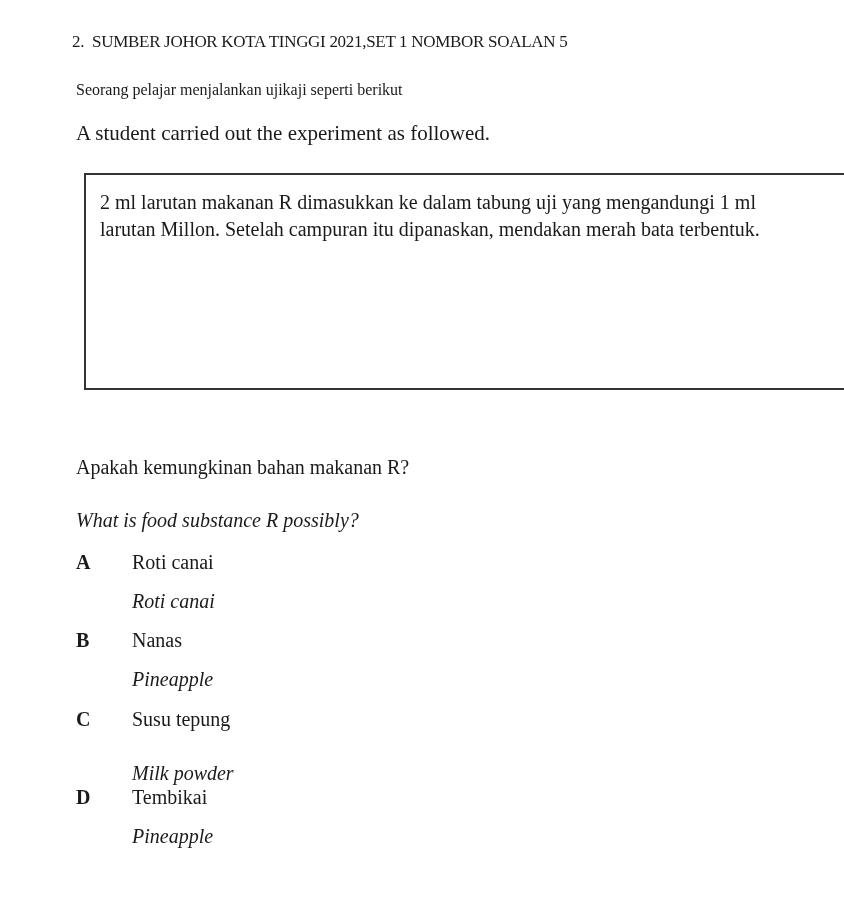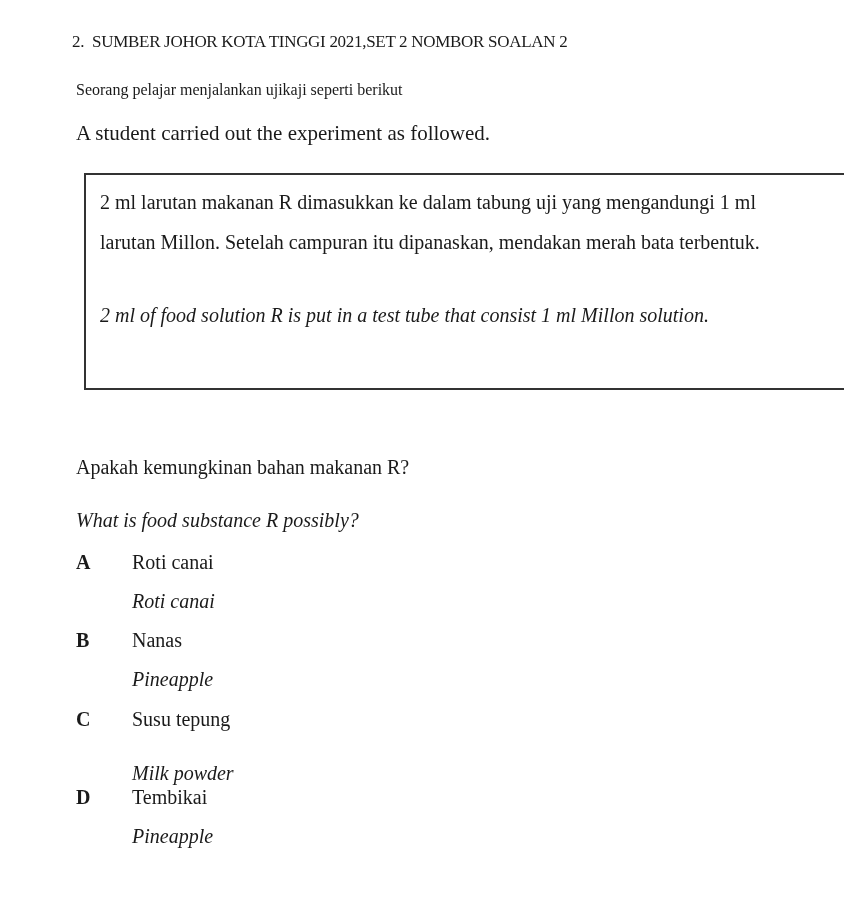--- a/index.html
+++ b/index.html
@@ -11,43 +11,42 @@
   .abs { position: absolute; white-space: nowrap; }
   .header { left: 72px; top: 32px; font-size: 17px; letter-spacing: -0.3px; }
   .intro-ms { left: 76px; top: 81px; font-size: 16px; }
   .intro-en { left: 76px; top: 121px; font-size: 21px; }
   .box {
     position: absolute; left: 84px; top: 173px; width: 780px; height: 217px;
     border: 2px solid #333; border-right: none; box-sizing: border-box;
   }
   .box .line { position: absolute; left: 14px; font-size: 20px; white-space: nowrap; }
   .box .l1 { top: 16px; text-align: right; }
-  .box .l2 { top: 56px; text-align: center; }
+  .box .l2 { top: 43px; text-align: center; }
   .box .l3 { top: 129px; font-style: italic; }
   .box .l4 { top: 169px; font-style: italic; }
   .question-ms { left: 76px; top: 456px; font-size: 20px; }
   .question-en { left: 76px; top: 509px; font-size: 20px; font-style: italic; text-align: right; }
   .opt-letter { left: 76px; font-size: 20px; font-weight: bold; }
   .opt-ms { left: 132px; font-size: 20px; }
   .opt-en { left: 132px; font-size: 20px; font-style: italic; }
 </style>
 </head>
 <body>
 
 <div class="abs header">
-  <span>2.</span>&nbsp;&nbsp;<span>SUMBER JOHOR KOTA TINGGI 2021,SET 2 NOMBOR SOALAN 2</span>
+  <span>2.</span>&nbsp;&nbsp;<span>SUMBER JOHOR KOTA TINGGI 2021,SET 1 NOMBOR SOALAN 5</span>
 </div>
 
 <div class="abs intro-ms">Seorang pelajar menjalankan ujikaji seperti berikut</div>
 <div class="abs intro-en">A student carried out the experiment as followed.</div>
 
 <div class="box">
   <div class="line l1">2 ml larutan makanan R dimasukkan ke dalam tabung uji yang mengandungi 1 ml</div>
   <div class="line l2">larutan Millon. Setelah campuran itu dipanaskan, mendakan merah bata terbentuk.</div>
-  <div class="line l3">2 ml of food solution R is put in a test tube that consist 1 ml Millon solution.</div>
 </div>
 
 <div class="abs question-ms">Apakah kemungkinan bahan makanan R?</div>
 <div class="abs question-en">What is food substance R possibly?</div>
 
 <div>
   <div class="abs opt-letter" style="top:551px">A</div>
   <div class="abs opt-ms" style="top:551px">Roti canai</div>
   <div class="abs opt-en" style="top:590px">Roti canai</div>
 </div>

